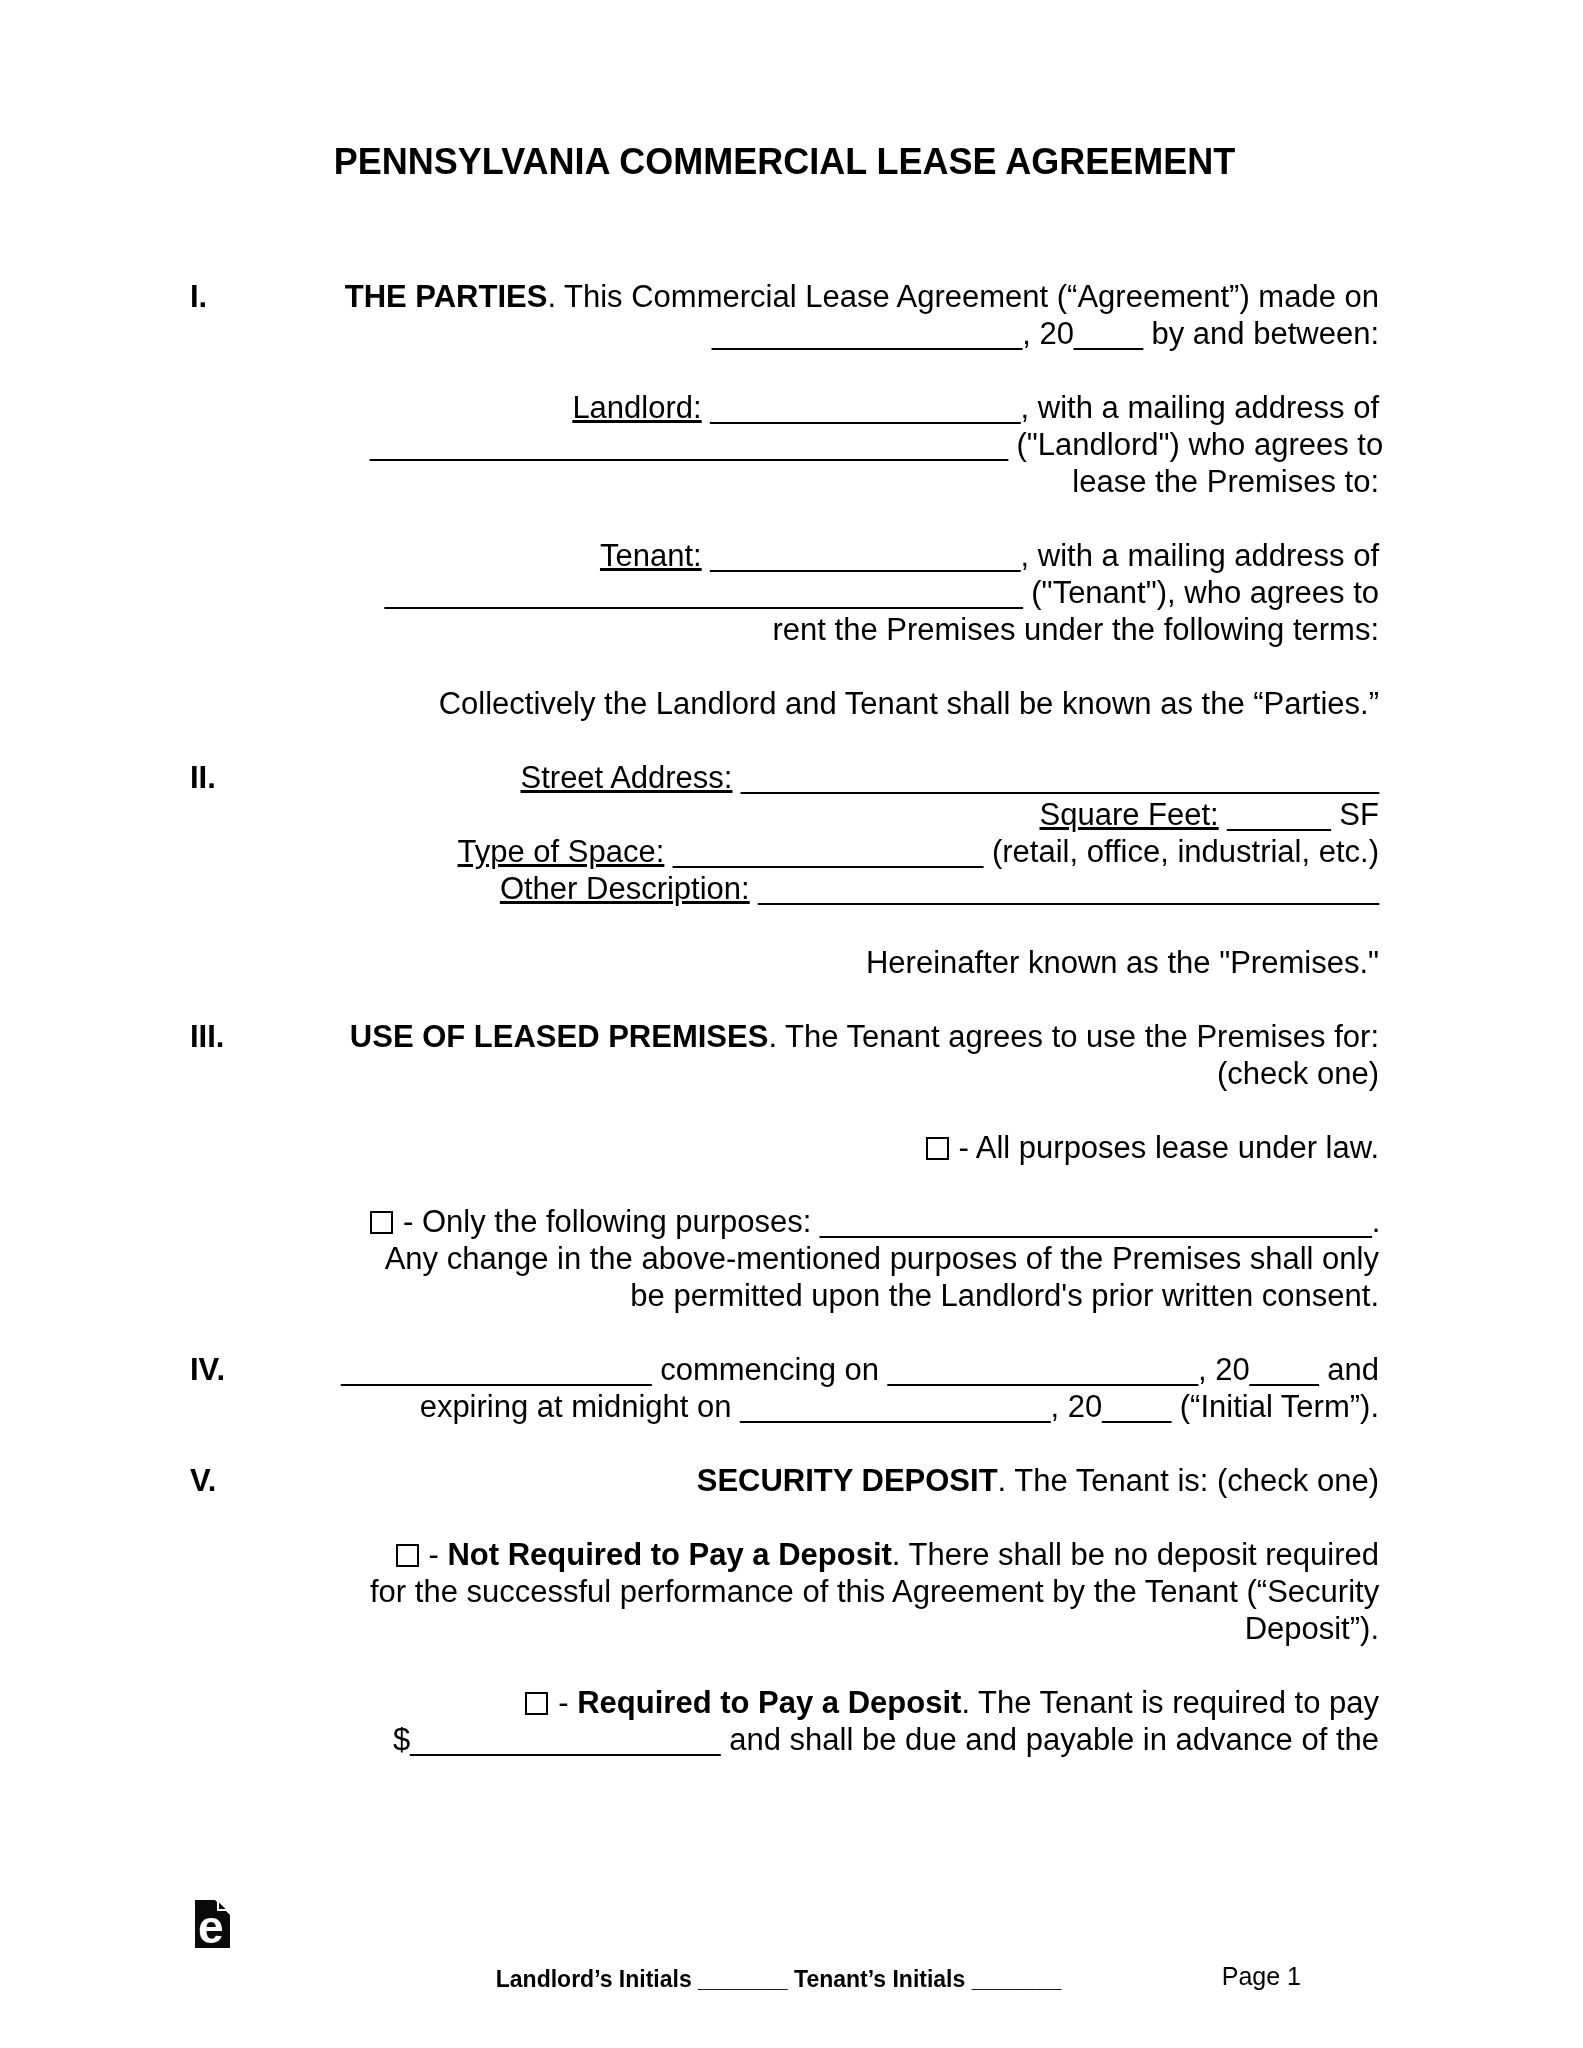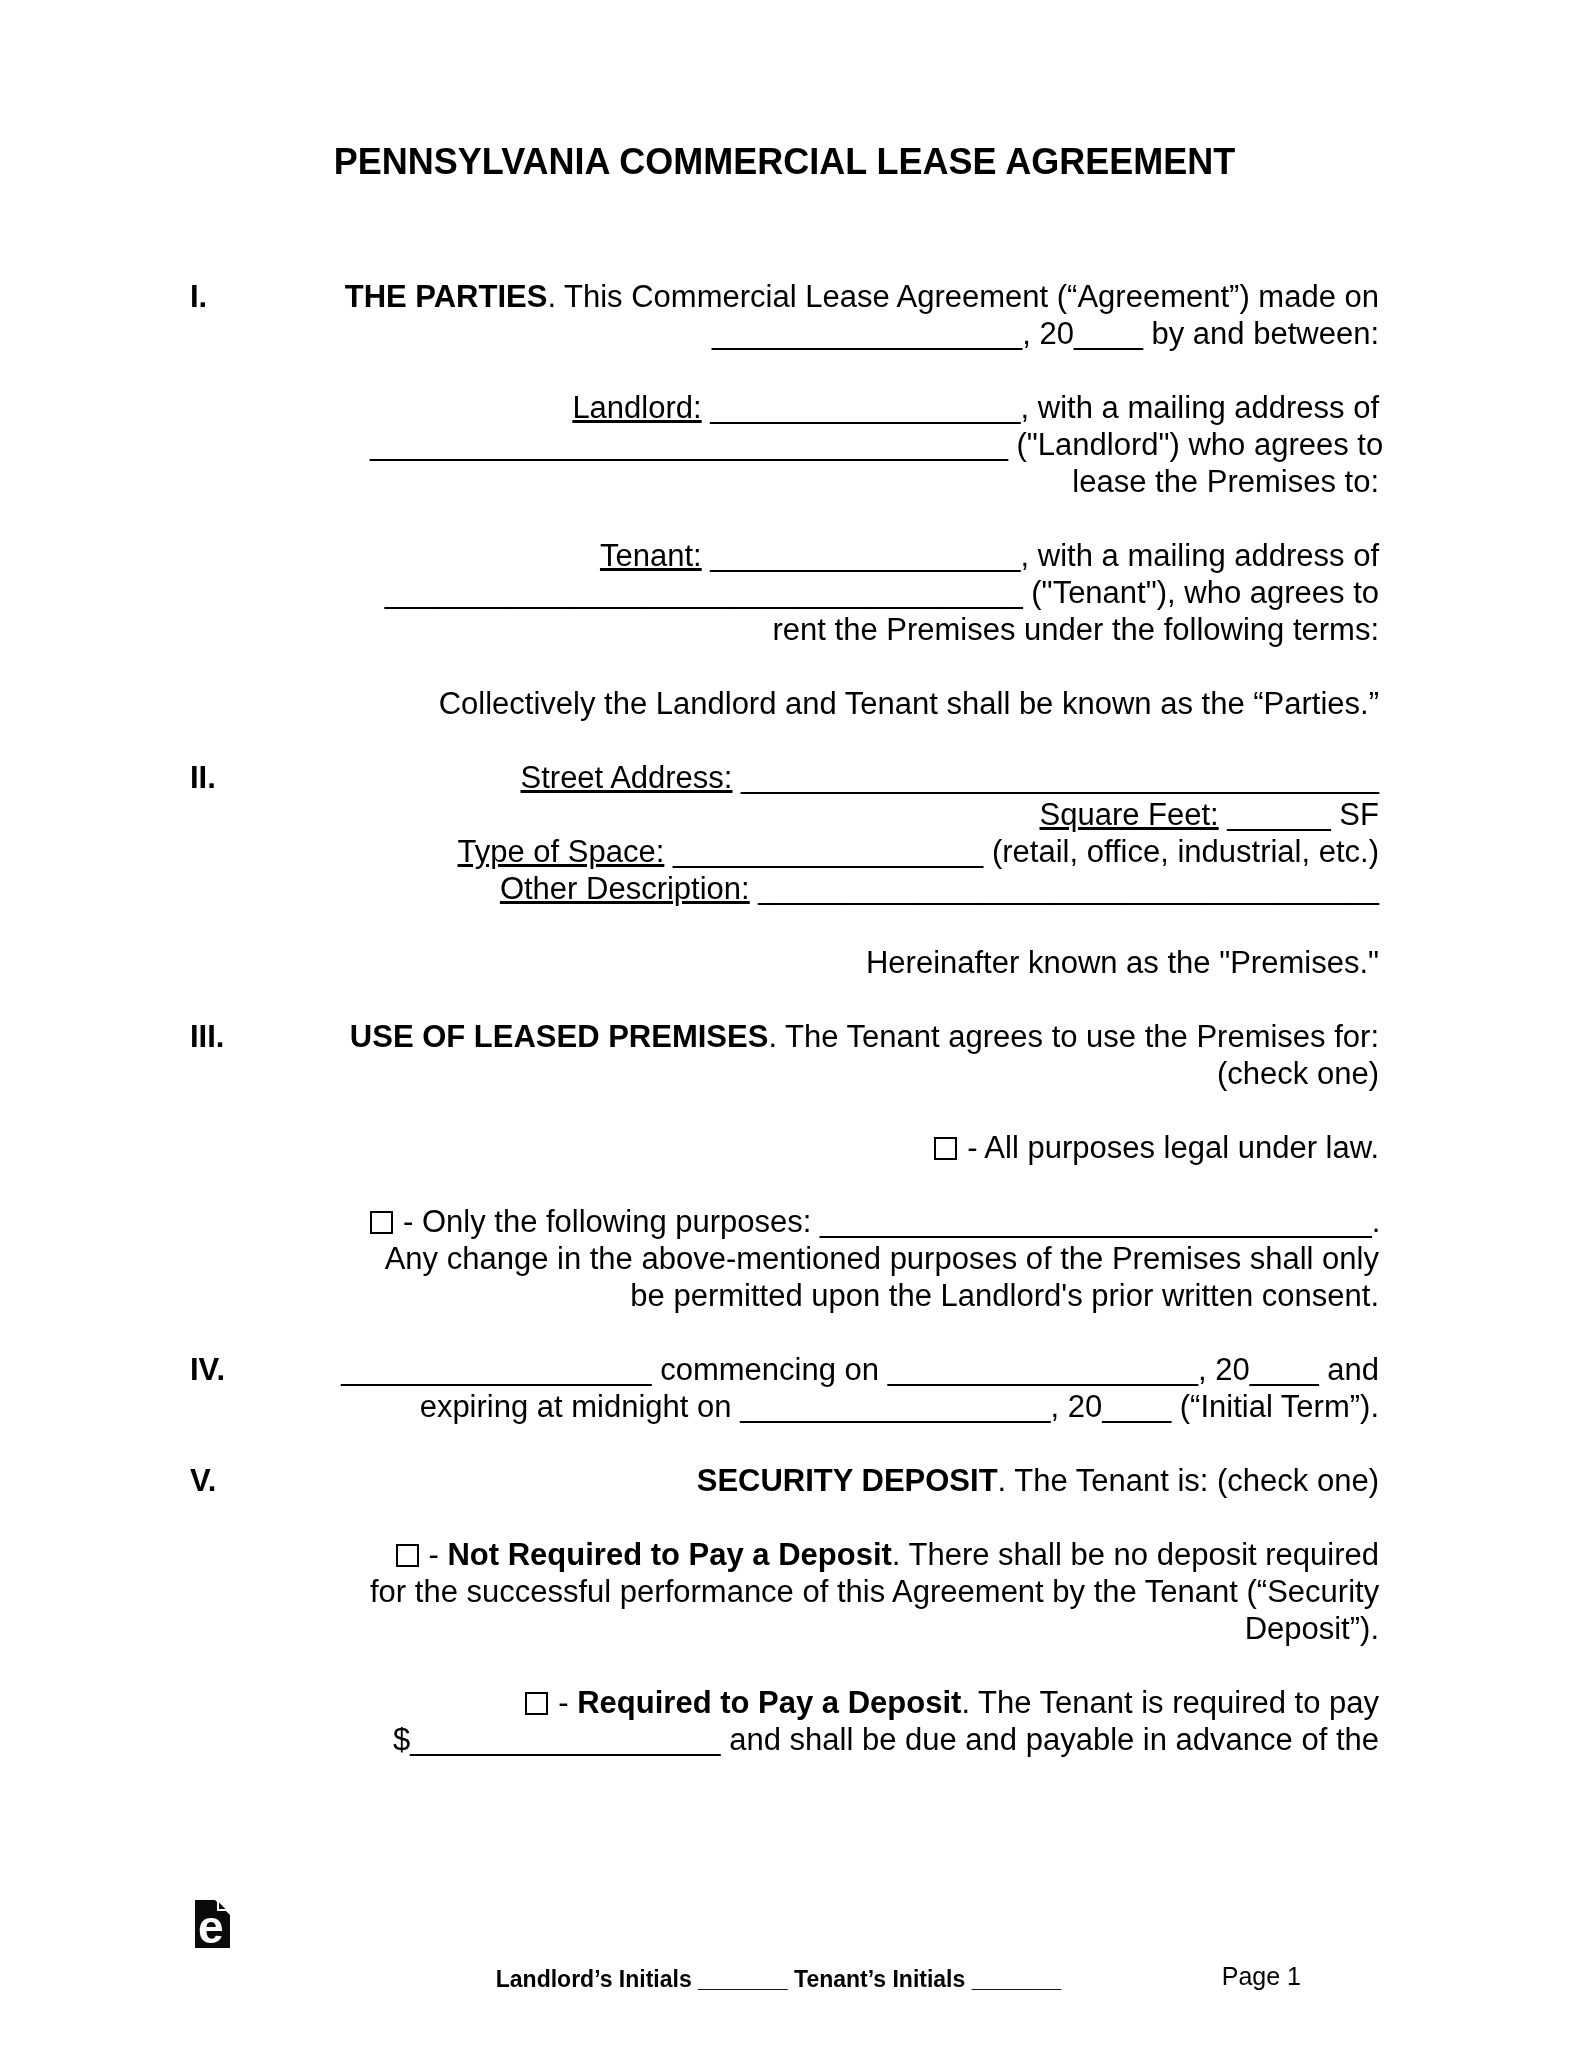--- a/index.html
+++ b/index.html
@@ -105,21 +105,21 @@
     </div>
 
     <div class="section">
       <div class="num">III.</div>
       <div class="sec-body">
         <div class="para">
           <div class="line"><span class="b">USE OF LEASED PREMISES</span><span>. The Tenant agrees to use the Premises for:</span></div>
           <div class="line">(check one)</div>
         </div>
         <div class="para indent">
-          <div class="line"><span class="checkbox"></span><span>- All purposes legal under law.</span></div>
+          <div class="line"><span class="checkbox"></span><span>- All purposes lease under law.</span></div>
         </div>
         <div class="para indent">
           <div class="line"><span class="checkbox"></span><span>- Only the following purposes: ________________________________.</span></div>
           <div class="line">Any change in the above-mentioned purposes of the Premises shall only</div>
           <div class="line">be permitted upon the Landlord's prior written consent.</div>
         </div>
       </div>
     </div>
 
     <div class="section">

